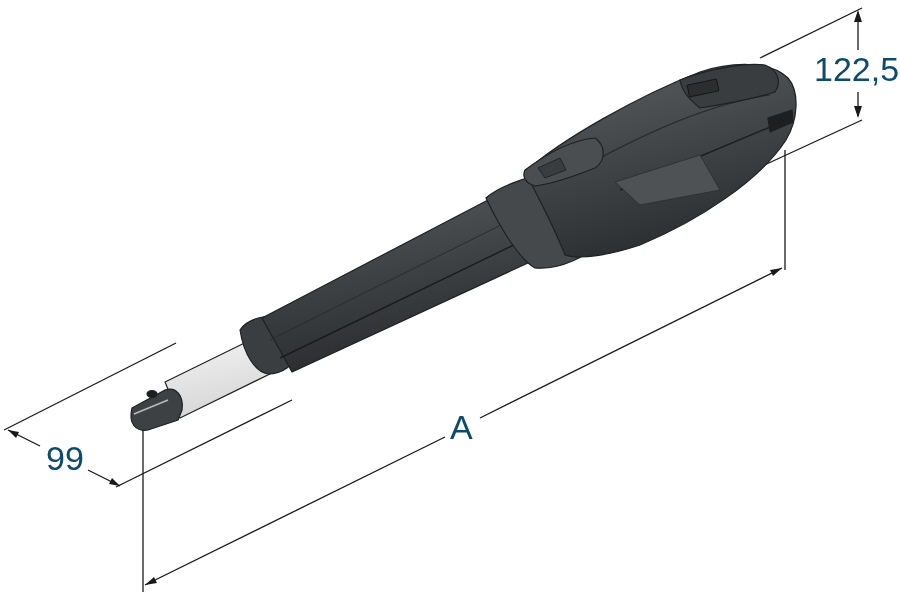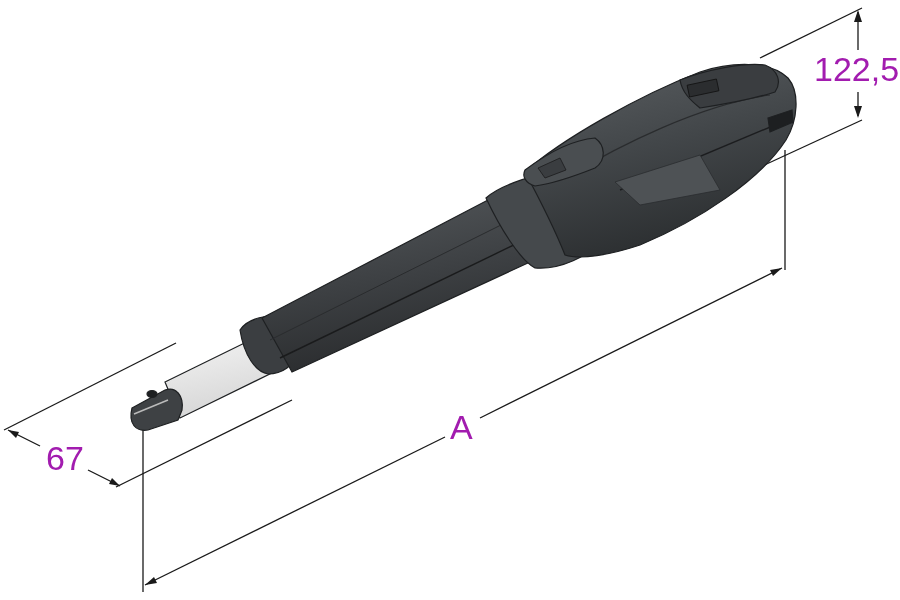--- a/index.html
+++ b/index.html
@@ -1,18 +1,18 @@
 <!DOCTYPE html>
 <html><head>
 <meta charset="utf-8">
 <style>
   html, body { margin: 0; padding: 0; background: #ffffff; }
   body { width: 900px; height: 600px; overflow: hidden; position: relative; font-family: "Liberation Sans", sans-serif; }
   #stage { position: absolute; left: 0; top: 0; width: 900px; height: 600px; }
-  .dim-label { position: absolute; font-family: "Liberation Sans", sans-serif; color: #a21caf; font-size: 34px; line-height: 1; background: #fff; padding: 0 2px; }
+  .dim-label { position: absolute; font-family: "Liberation Sans", sans-serif; color: #0c4a6e; font-size: 34px; line-height: 1; background: #fff; padding: 0 2px; }
   #lbl-height { left: 812px; top: 52px; }
   #lbl-width { left: 44px; top: 441px; }
   #lbl-length { left: 448px; top: 410px; }
 </style>
 </head>
 <body>
 
 <div id="stage">
   <svg width="900" height="600" viewBox="0 0 900 600" xmlns="http://www.w3.org/2000/svg">
     <defs>
@@ -88,15 +88,15 @@
       <rect x="688" y="82" width="30" height="12" fill="#2b2d2f" stroke="#111" stroke-width="0.8" transform="rotate(-12 703 88)"></rect>
 
       <path d="M768,118 L792,110 L793,122 L770,132 Z" fill="#1d1f21"></path>
 
       <path d="M525,170 C545,155 570,140 595,138 C605,145 607,160 595,168 C575,176 550,184 535,186 C525,183 522,176 525,170 Z" fill="#4a4e51"></path>
       <path d="M538,168 L560,158 L566,170 L545,178 Z" fill="#3a3d40" stroke="#1a1b1c" stroke-width="0.8"></path>
     </g>
   </svg>
 
   <div class="dim-label" id="lbl-height">122,5</div>
-  <div class="dim-label" id="lbl-width">67</div>
+  <div class="dim-label" id="lbl-width">99</div>
   <div class="dim-label" id="lbl-length">A</div>
 </div>
 
 </body></html>

